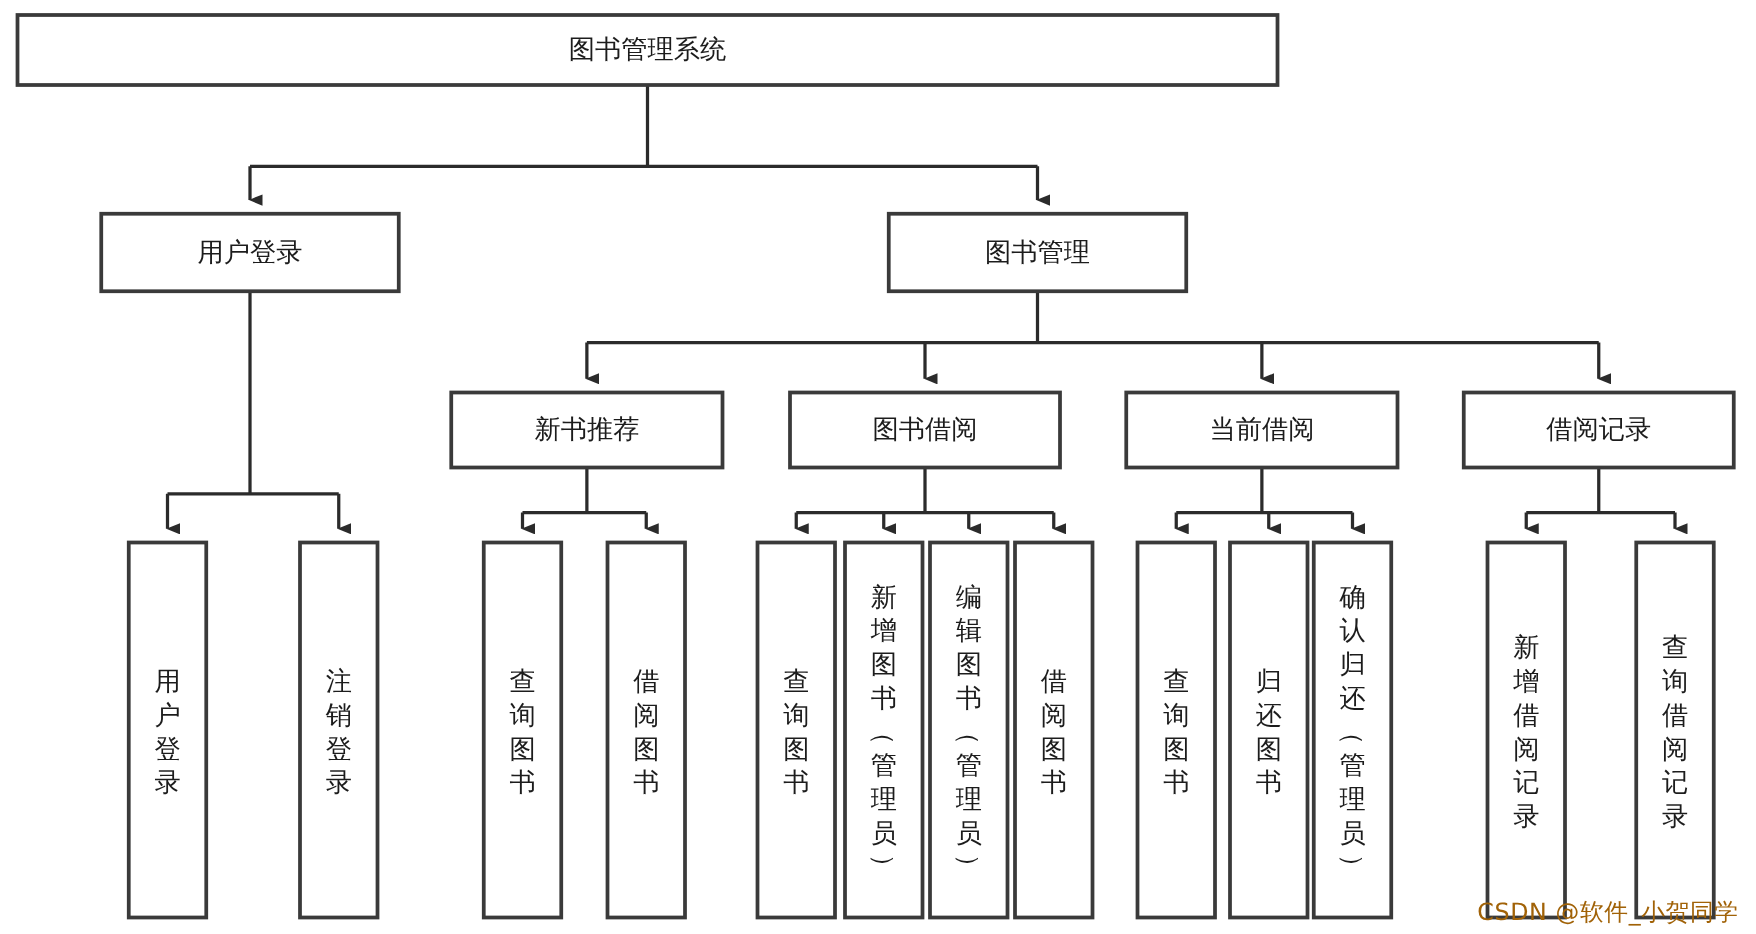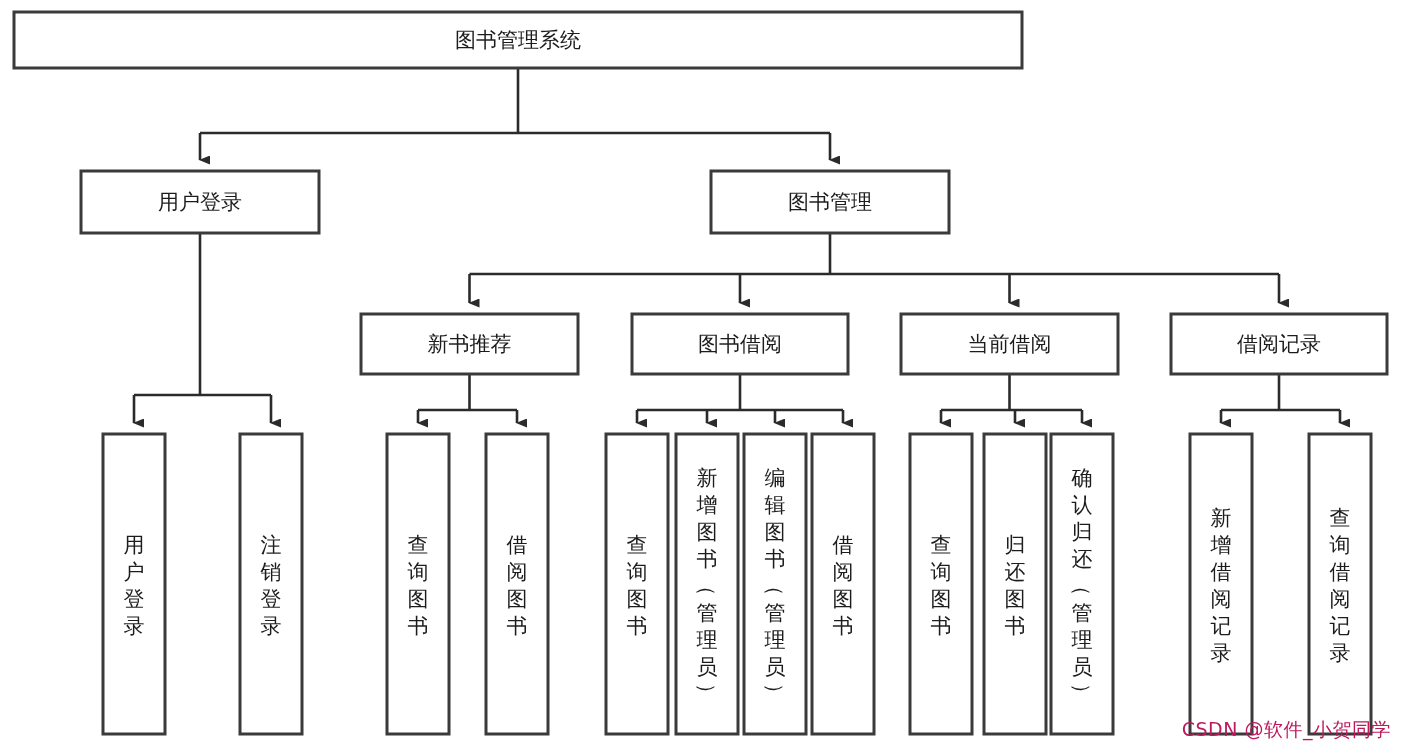--- a/index.html
+++ b/index.html
@@ -50,21 +50,21 @@
     fill: #1c1c1c;
     font-size: 21px;
     text-anchor: middle;
   }
   .watermark {
     position: absolute;
     right: 14px;
     bottom: 4px;
     font-family: "DejaVu Sans", "Liberation Sans", sans-serif;
     font-size: 19px;
-    color: #be185d;
+    color: #a16207;
     letter-spacing: 0.5px;
     white-space: nowrap;
     user-select: none;
     margin-left: 16px;
   }
 </style>
 </head>
 <body>
 
 <div id="diagram-root">

